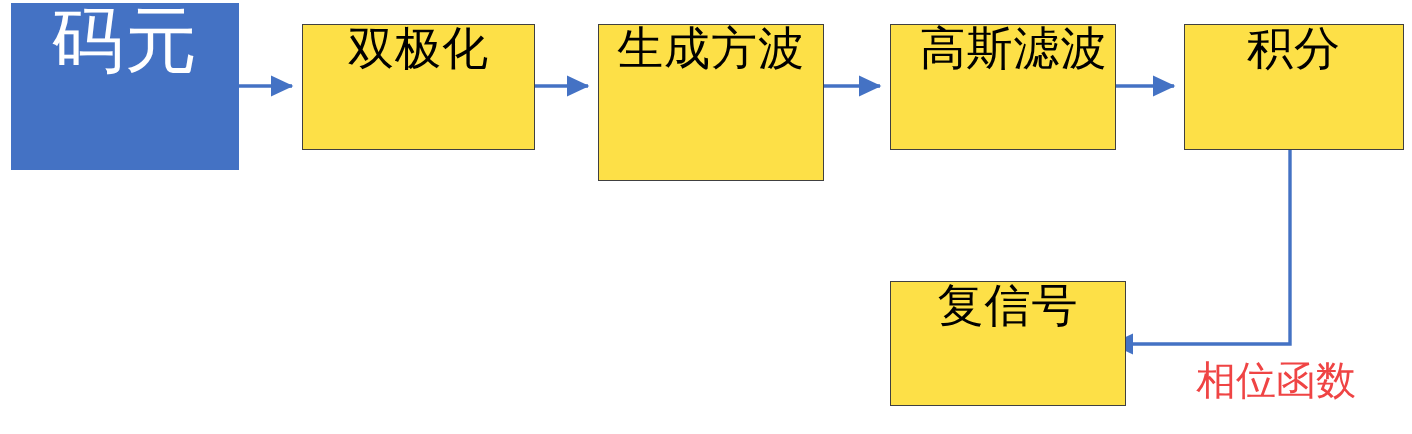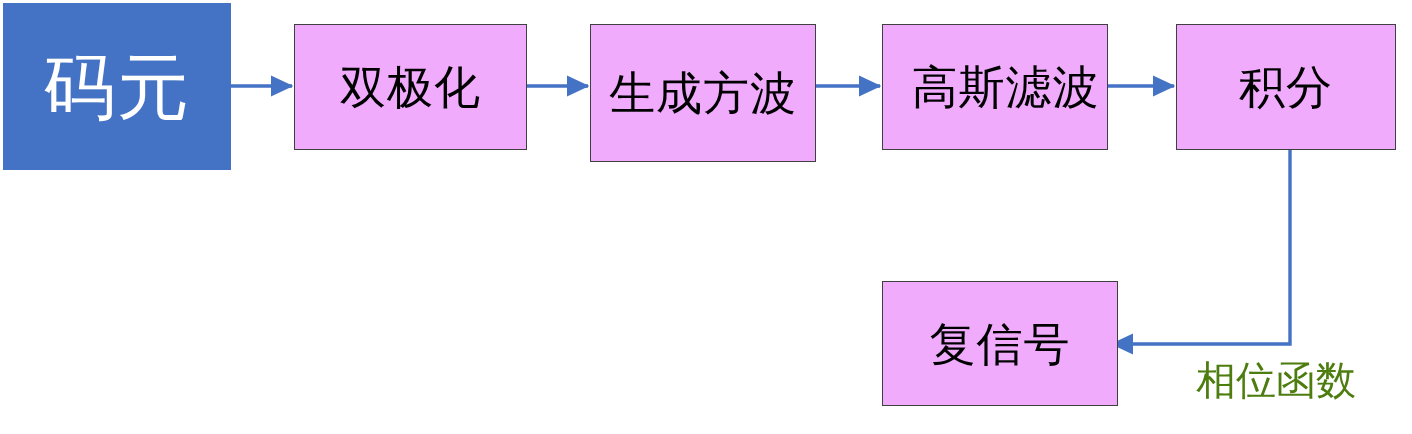--- a/index.html
+++ b/index.html
@@ -14,42 +14,43 @@
     position: relative;
     width: 1412px;
     height: 434px;
     background: #ffffff;
     overflow: hidden;
   }
   .node {
     position: absolute;
     box-sizing: border-box;
     display: flex;
-    align-items: center;
+    align-items: flex-start;
     justify-content: center;
     line-height: 1;
+    margin-left: 8px;
   }
   .node-filled {
     background: #4472C4;
     color: #ffffff;
     border: 1px solid #4472C4;
   }
   .node-outlined {
-    background: #f0abfc;
+    background: #fde047;
     color: #000000;
     border: 1.6px solid #404040;
   }
   .node-label {
     display: block;
     letter-spacing: 0.02em;
     white-space: nowrap;
   }
   .free-label {
     position: absolute;
-    color: #4d7c0f;
+    color: #ef4444;
     white-space: nowrap;
     line-height: 1;
     text-align: right;
   }
   .edge-layer {
     position: absolute;
     left: 0;
     top: 0;
     width: 1412px;
     height: 434px;
@@ -80,21 +81,21 @@
   </svg>
 
   <div class="node node-filled" style="left:3px; top:3px; width:228px; height:167px; font-size:72px;">
     <span class="node-label">码元</span>
   </div>
 
   <div class="node node-outlined" style="left:294px; top:24px; width:233px; height:126px; font-size:46px;">
     <span class="node-label">双极化</span>
   </div>
 
-  <div class="node node-outlined" style="left:590px; top:24px; width:226px; height:138px; font-size:46px;">
+  <div class="node node-outlined" style="left:590px; top:24px; width:226px; height:157px; font-size:46px;">
     <span class="node-label">生成方波</span>
   </div>
 
   <div class="node node-outlined" style="left:882px; top:24px; width:226px; height:126px; font-size:46px;padding-left:21px;">
     <span class="node-label">高斯滤波</span>
   </div>
 
   <div class="node node-outlined" style="left:1176px; top:24px; width:220px; height:126px; font-size:46px;">
     <span class="node-label">积分</span>
   </div>

